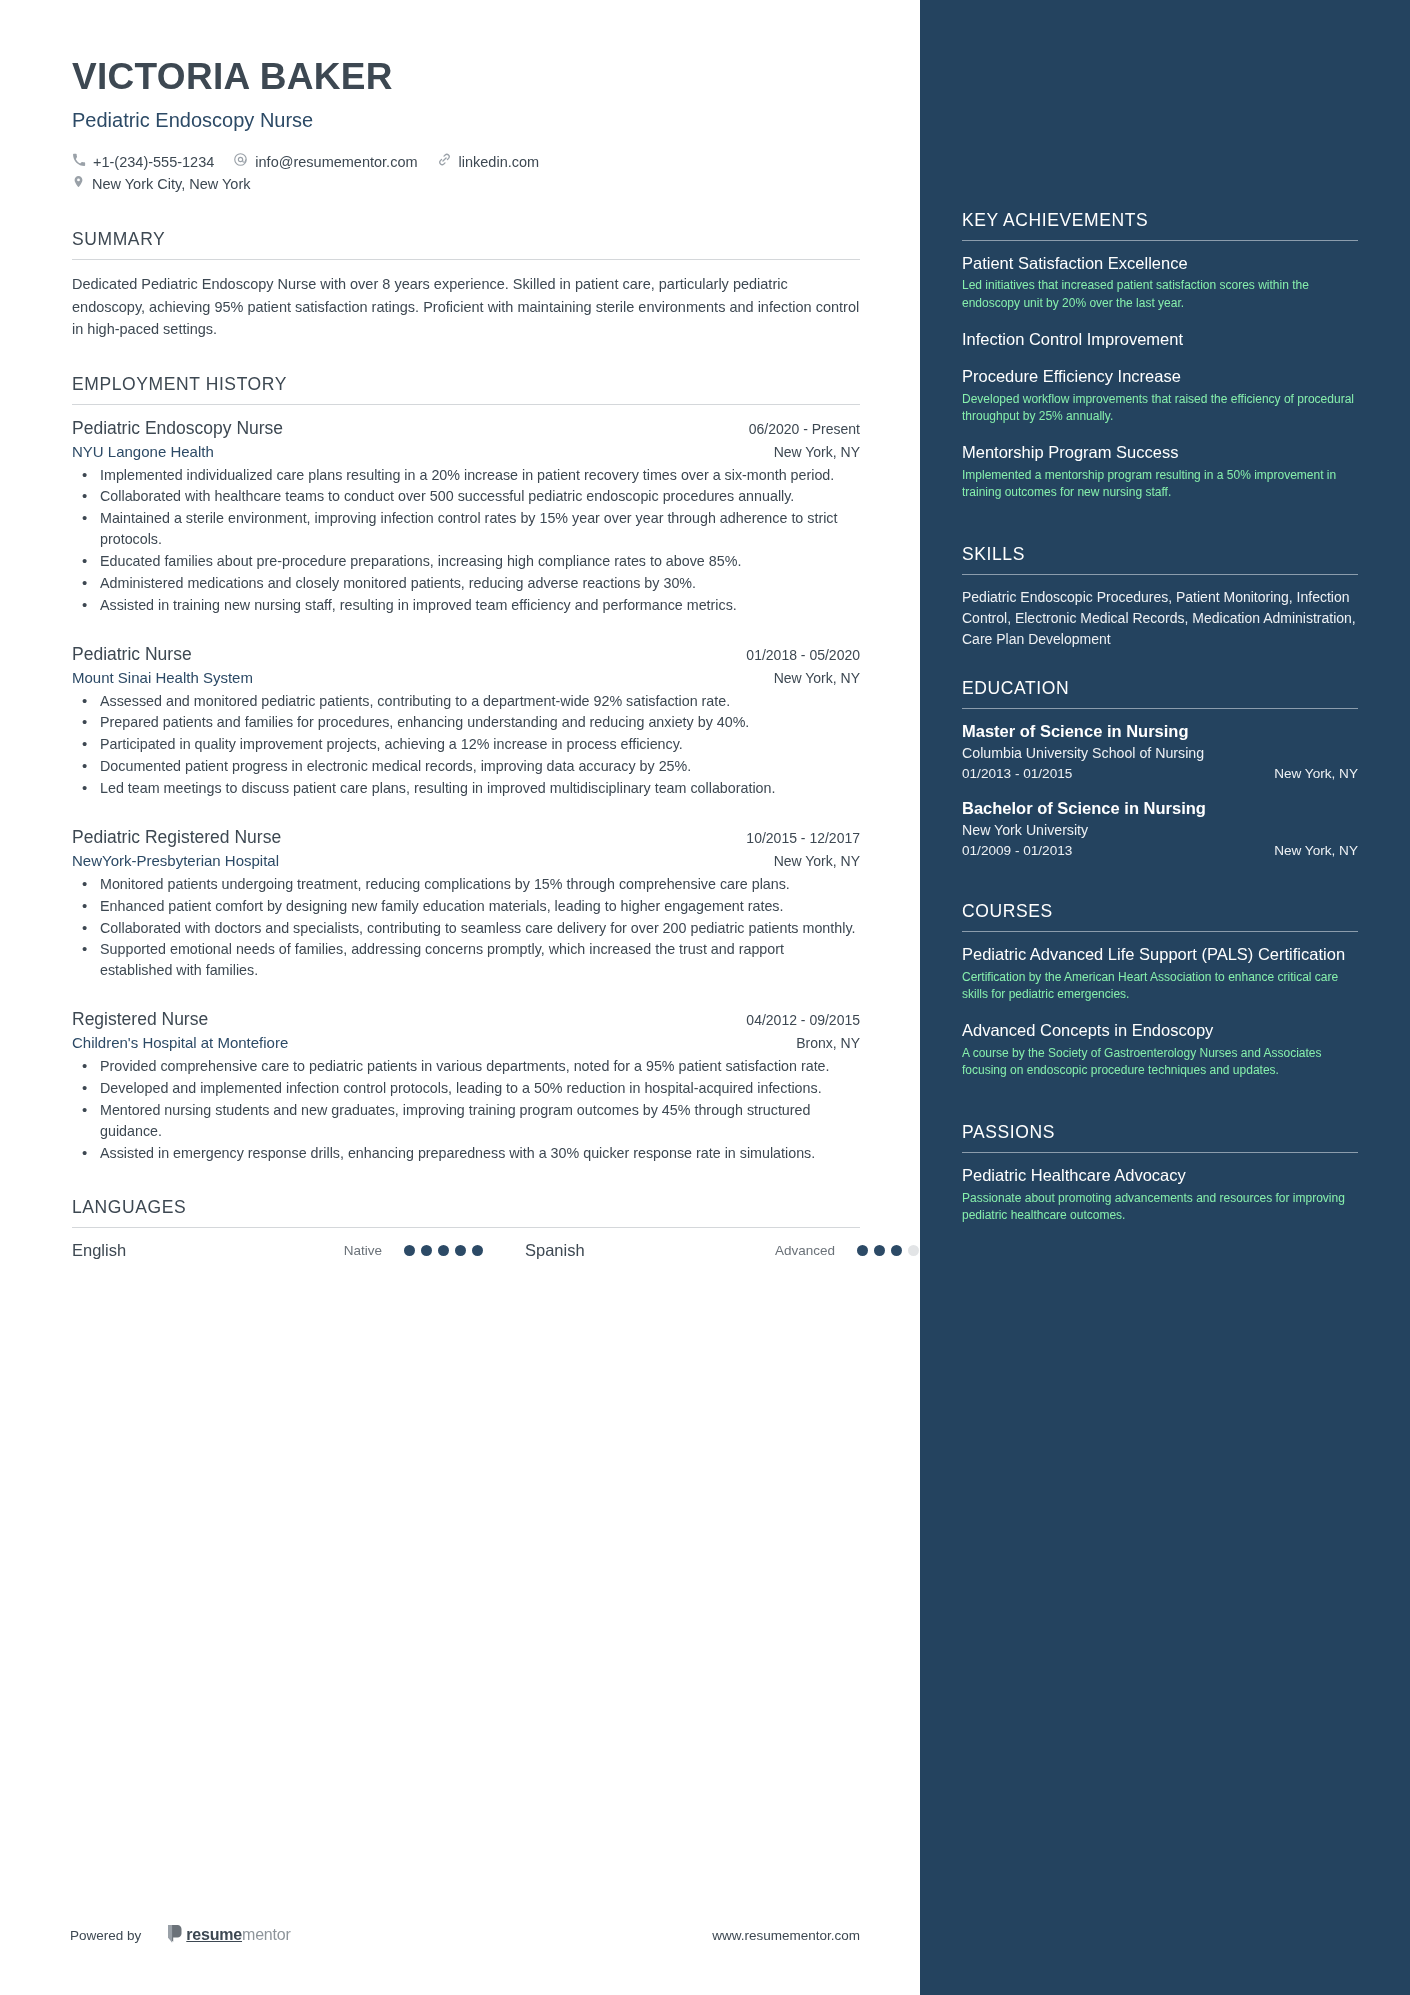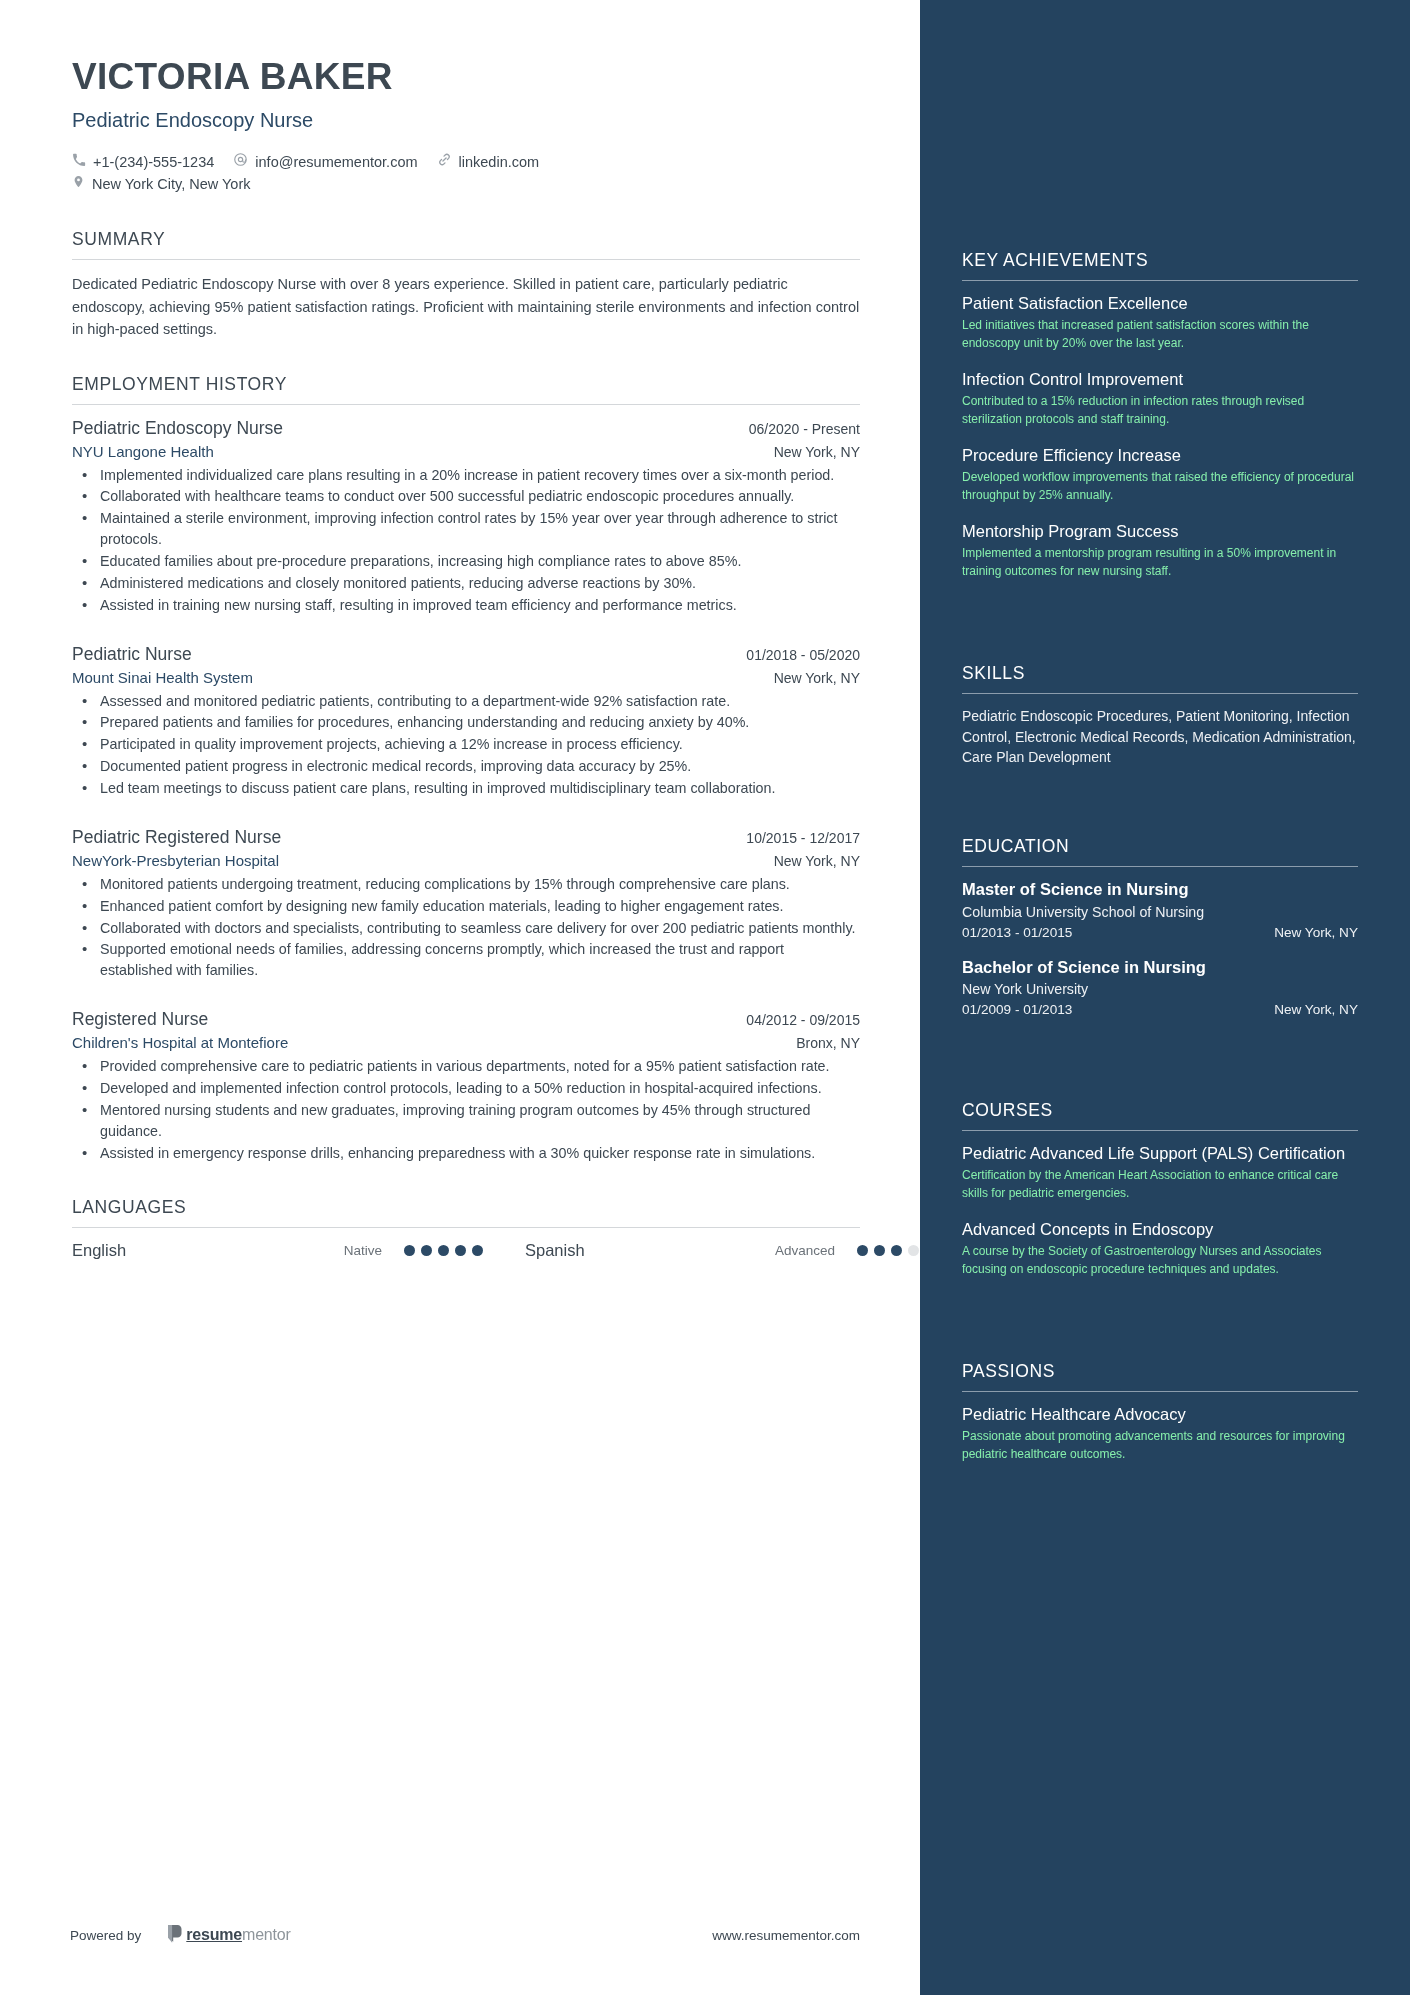--- a/index.html
+++ b/index.html
@@ -82,21 +82,21 @@
   .brand-a { font-weight:bold; color:#3d4852; font-size:16px; letter-spacing:-0.2px;text-decoration:underline; }
   .brand-b { color:#8e959b; font-size:16px; letter-spacing:-0.2px; }
 
   
   .sidebar {
     width:490px; height:1995px; background:#24435f;
     padding:56px 52px 0 42px; color:#ffffff;
     position:relative;
   }
   .sb-top-pad { height:154px; }
-  .sb-sec { margin-bottom:2px;margin-top:40px; }
+  .sb-sec { margin-bottom:2px; }
   .sb-title {
     font-size:17.5px; letter-spacing:0.6px; text-transform:uppercase;
     color:#ffffff; padding-bottom:9px;
   }
   .sb-rule { height:1px; background:#8c9dad; width:100%; margin-bottom:12px; }
   .sb-item { margin-bottom:17px; }
   .sb-item-title { font-size:16.5px; color:#ffffff; line-height:1.24; margin-bottom:4px; }
   .sb-item-title.bold { font-weight:bold; }
   .sb-item-desc { font-size:12px; line-height:1.44; color:#86efac; }
   .sb-body { font-size:14px; line-height:1.48; color:#eef1f4; }
@@ -295,21 +295,20 @@
     <div class="sb-sec">
       <div class="sb-title">KEY ACHIEVEMENTS</div>
       <div class="sb-rule"></div>
       <div id="achievements-list">
           <div class="sb-item">
             <div class="sb-item-title">Patient Satisfaction Excellence</div>
             <div class="sb-item-desc">Led initiatives that increased patient satisfaction scores within the endoscopy unit by 20% over the last year.</div>
           </div>
           <div class="sb-item">
             <div class="sb-item-title">Infection Control Improvement</div>
-            <div class="sb-item-desc">Contributed to a 15% reduction in infection rates through revised sterilization protocols and staff training.</div>
           </div>
           <div class="sb-item">
             <div class="sb-item-title">Procedure Efficiency Increase</div>
             <div class="sb-item-desc">Developed workflow improvements that raised the efficiency of procedural throughput by 25% annually.</div>
           </div>
           <div class="sb-item">
             <div class="sb-item-title">Mentorship Program Success</div>
             <div class="sb-item-desc">Implemented a mentorship program resulting in a 50% improvement in training outcomes for new nursing staff.</div>
           </div>
         </div>

